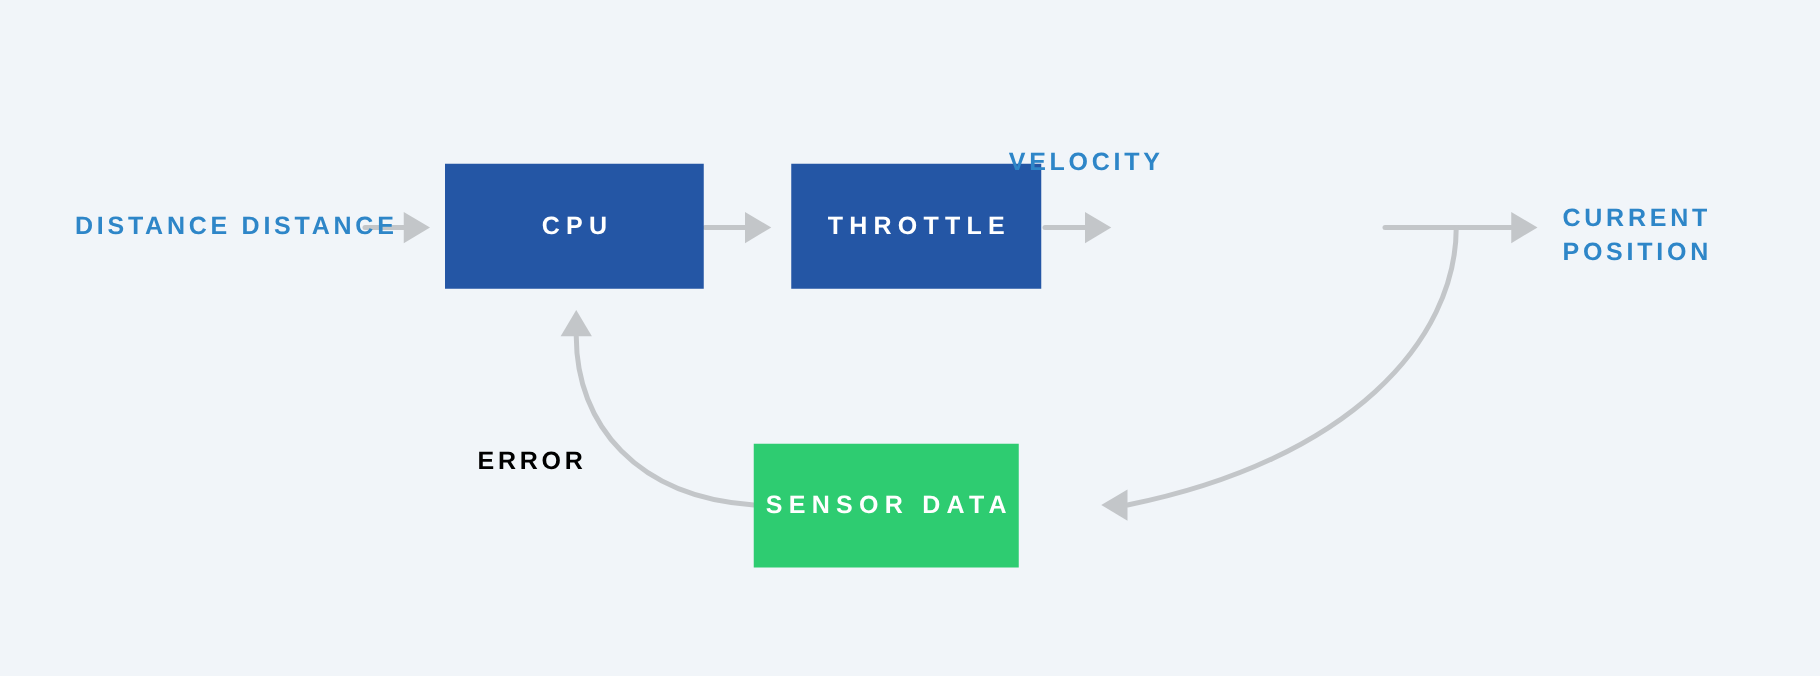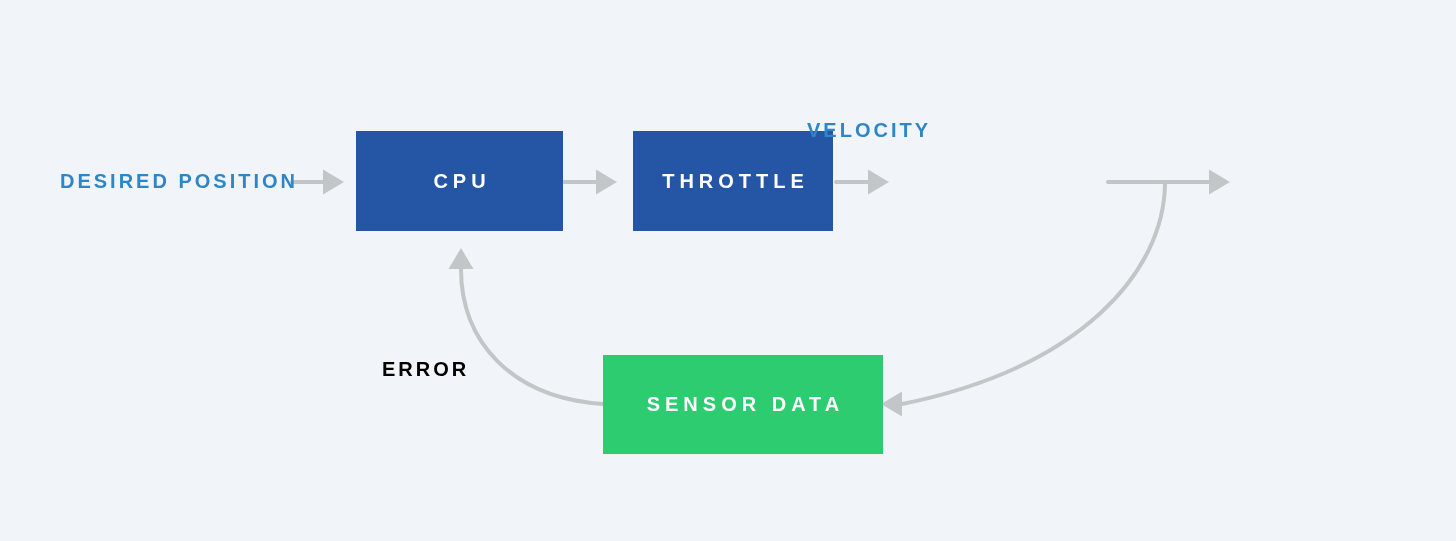--- a/index.html
+++ b/index.html
@@ -30,21 +30,21 @@
     color: #ffffff;
     font-weight: 700;
     font-size: 20px;
     letter-spacing: 5px;
     text-indent: 5px;
     user-select: none;
   }
   .node-cpu      { left: 356px; top: 131px; width: 207px; height: 100px; background: #2456a5; }
   .node-throttle { left: 633px; top: 131px; width: 200px; height: 100px; background: #2456a5; }
   .node-car      { left: 904px; top: 131px; width: 204px; height: 100px; background: #2456a5; }
-  .node-sensor   { left: 603px; top: 355px; width: 280px; height:  99px; background: #2ecc71; }
+  .node-sensor   { left: 603px; top: 355px; width: 212px; height:  99px; background: #2ecc71; }
   .flow-label {
     position: absolute;
     font-weight: 700;
     font-size: 20px;
     letter-spacing: 3px;
     color: #2e86c8;
     white-space: pre-line;
     user-select: none;
   }
   .lbl-desired  { left: 60px;   top: 170px; }
@@ -93,17 +93,19 @@
   <div class="node node-throttle">
     <span>THROTTLE</span>
   </div>
   <div class="node node-cpu">
     <span>CPU</span>
   </div>
   <div class="node node-sensor">
     <span>SENSOR DATA</span>
   </div>
 
-  <div class="flow-label lbl-desired">DESIRED POSITION</div>
+  <div class="flow-label lbl-desired">DISTANCE DISTANCE</div>
   <div class="flow-label lbl-velocity">VELOCITY</div>
+  <div class="flow-label lbl-current">CURRENT
+POSITION</div>
   <div class="flow-label lbl-error">ERROR</div>
 
 </div>
 
 </body></html>

